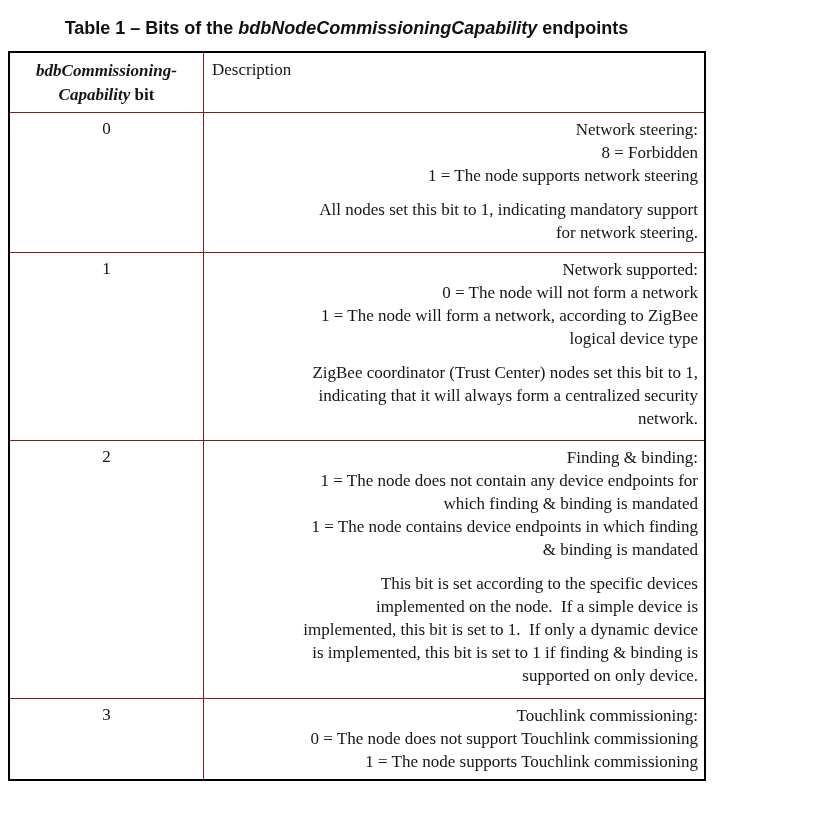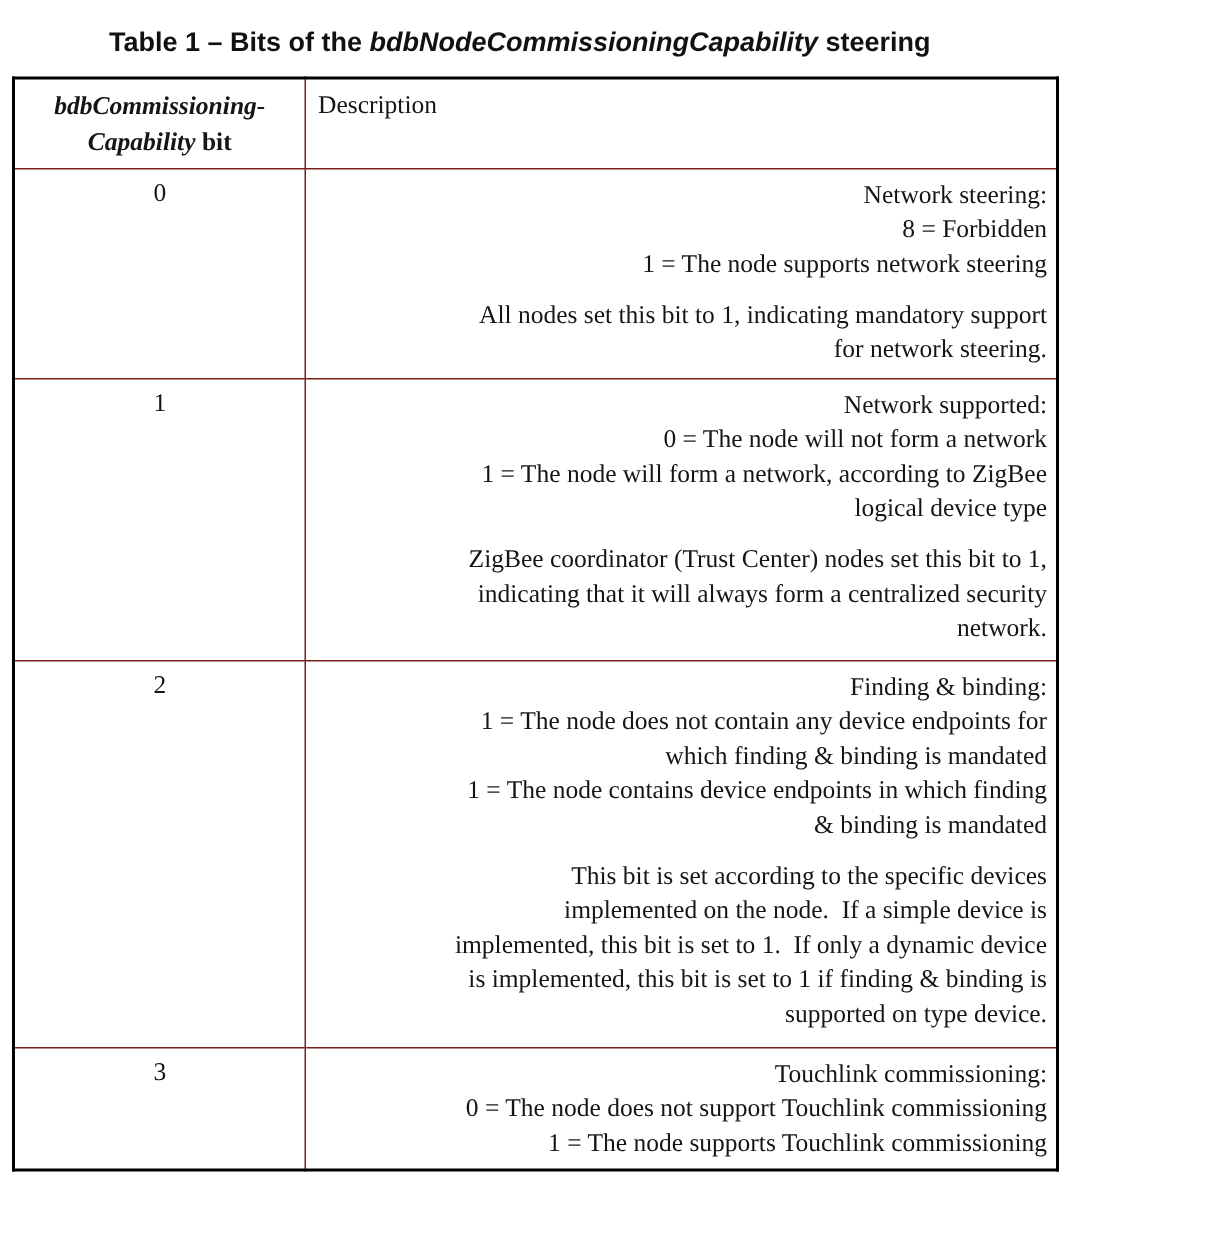--- a/index.html
+++ b/index.html
@@ -66,21 +66,21 @@
   .bi { font-style: italic; font-weight: bold; }
   .hdesc { font-weight: normal; }
   .ln { white-space: pre-wrap; text-align: right; }
   .note { margin-top: 11px; }
 </style>
 </head>
 <body>
 
 <div class="page">
 
-  <div class="caption"><span>Table 1 – Bits of the </span><span class="it">bdbNodeCommissioningCapability</span><span> steering</span></div>
+  <div class="caption"><span>Table 1 – Bits of the </span><span class="it">bdbNodeCommissioningCapability</span><span> endpoints</span></div>
 
   <table class="tbl">
     <tbody>
         <tr class="hdr">
       <td class="bitcol">
         <div class="hline"><span class="bi">bdbCommissioning-</span></div>
         <div class="hline"><span class="bi">Capability</span><span> bit</span></div>
       </td>
       <td class="desccol">
         <div class="hdesc">Description</div>
@@ -127,21 +127,21 @@
           <div class="ln">1 = The node does not contain any device endpoints for</div>
           <div class="ln">which finding &amp; binding is mandated</div>
           <div class="ln">1 = The node contains device endpoints in which finding</div>
           <div class="ln">&amp; binding is mandated</div>
         </div>
         <div class="para note">
           <div class="ln">This bit is set according to the specific devices</div>
           <div class="ln">implemented on the node.  If a simple device is</div>
           <div class="ln">implemented, this bit is set to 1.  If only a dynamic device</div>
           <div class="ln">is implemented, this bit is set to 1 if finding &amp; binding is</div>
-          <div class="ln">supported on type device.</div>
+          <div class="ln">supported on only device.</div>
         </div>
       </td>
     </tr>
 
     <tr class="r3">
       <td class="bitcol"><span>3</span></td>
       <td class="desccol">
         <div class="para">
           <div class="ln">Touchlink commissioning:</div>
           <div class="ln">0 = The node does not support Touchlink commissioning</div>

